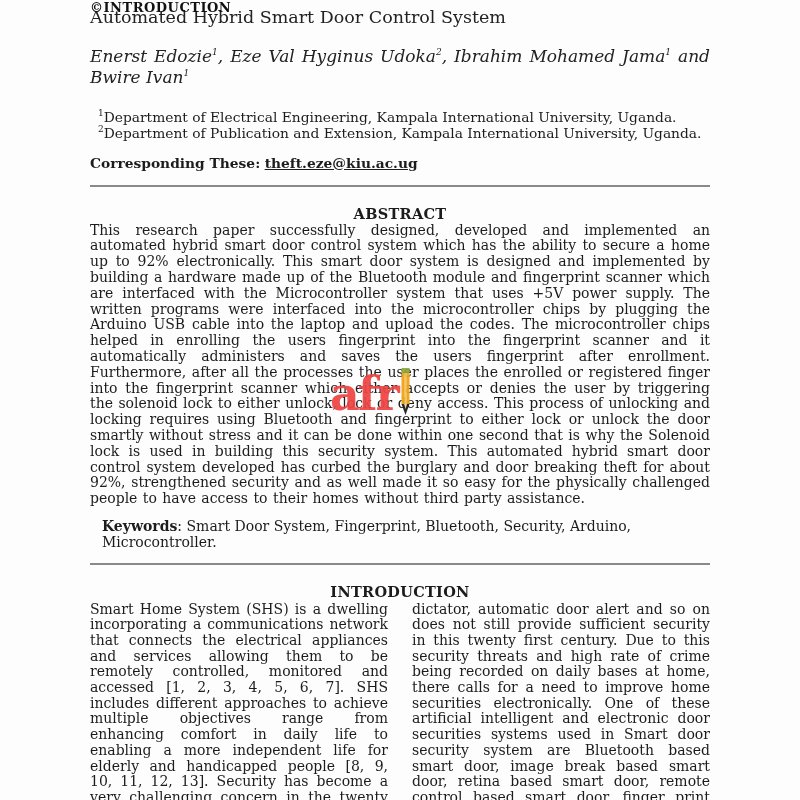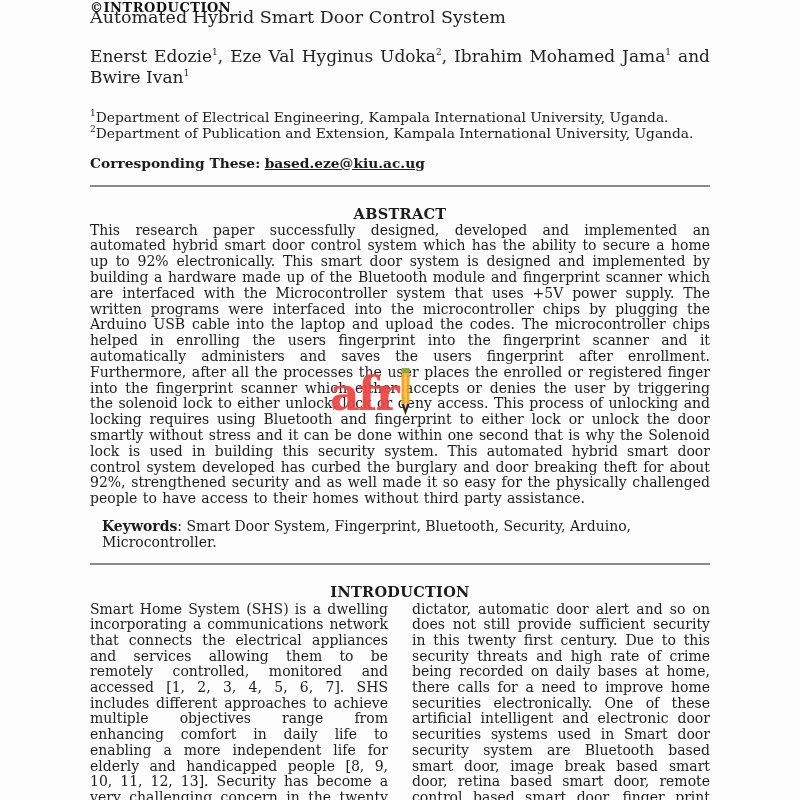--- a/index.html
+++ b/index.html
@@ -34,28 +34,30 @@
     margin-top: 7px;
     font-size: 17.5px;
     color: #222;
   }
   .authors {
     margin-top: 19px;
     font-size: 17px;
     line-height: 21px;
     text-align: justify;
     color: #222;
+    font-style: italic;
   }
   sup { font-size: 9px; line-height: 0; }
   .affiliations {
     margin-top: 21px;
     font-size: 13.8px;
     line-height: 16px;
     list-style: none;
     padding: 0;
+    margin-left: 8px;
   }
   .affiliations li { margin: 0; }
   .corresponding {
     font-size: 13.8px;
     line-height: 16px;
     margin-top: 0;
   }
   .corresponding .label { font-weight: bold; }
   .corresponding a {
     color: #1c1c1c;
@@ -133,21 +135,21 @@
 
   <h1 class="paper-title" style="font-weight: normal;">Automated Hybrid Smart Door Control System</h1>
 
   <p class="authors"><span>Enerst Edozie</span><sup>1</sup><span>, Eze Val Hyginus Udoka</span><sup>2</sup><span>, Ibrahim Mohamed Jama</span><sup>1</sup><span> and Bwire Ivan</span><sup>1</sup></p>
 
   <ul class="affiliations">
     <li><sup>1</sup><span>Department of Electrical Engineering, Kampala International University, Uganda.</span></li>
     <li><sup>2</sup><span>Department of Publication and Extension, Kampala International University, Uganda.</span></li>
   </ul>
 
-  <p class="corresponding"><span class="label">Corresponding These:</span> <a href="#">based.eze@kiu.ac.ug</a></p>
+  <p class="corresponding"><span class="label">Corresponding These:</span> <a href="#">theft.eze@kiu.ac.ug</a></p>
 
   <hr class="rule">
 
   <h2 class="section-heading">ABSTRACT</h2>
 
   <p class="abstract-text">This research paper successfully designed, developed and implemented an automated hybrid smart door control system which has the ability to secure a home up to 92% electronically. This smart door system is designed and implemented by building a hardware made up of the Bluetooth module and fingerprint scanner which are interfaced with the Microcontroller system that uses +5V power supply. The written programs were interfaced into the microcontroller chips by plugging the Arduino USB cable into the laptop and upload the codes. The microcontroller chips helped in enrolling the users fingerprint into the fingerprint scanner and it automatically administers and saves the users fingerprint after enrollment. Furthermore, after all the processes the user places the enrolled or registered finger into the fingerprint scanner which either accepts or denies the user by triggering the solenoid lock to either unlock, lock or deny access. This process of unlocking and locking requires using Bluetooth and fingerprint to either lock or unlock the door smartly without stress and it can be done within one second that is why the Solenoid lock is used in building this security system. This automated hybrid smart door control system developed has curbed the burglary and door breaking theft for about 92%, strengthened security and as well made it so easy for the physically challenged people to have access to their homes without third party assistance.</p>
 
   <p class="keywords"><span class="label">Keywords</span><span>: Smart Door System, Fingerprint, Bluetooth, Security, Arduino, Microcontroller.</span></p>
 
   <hr class="rule">

